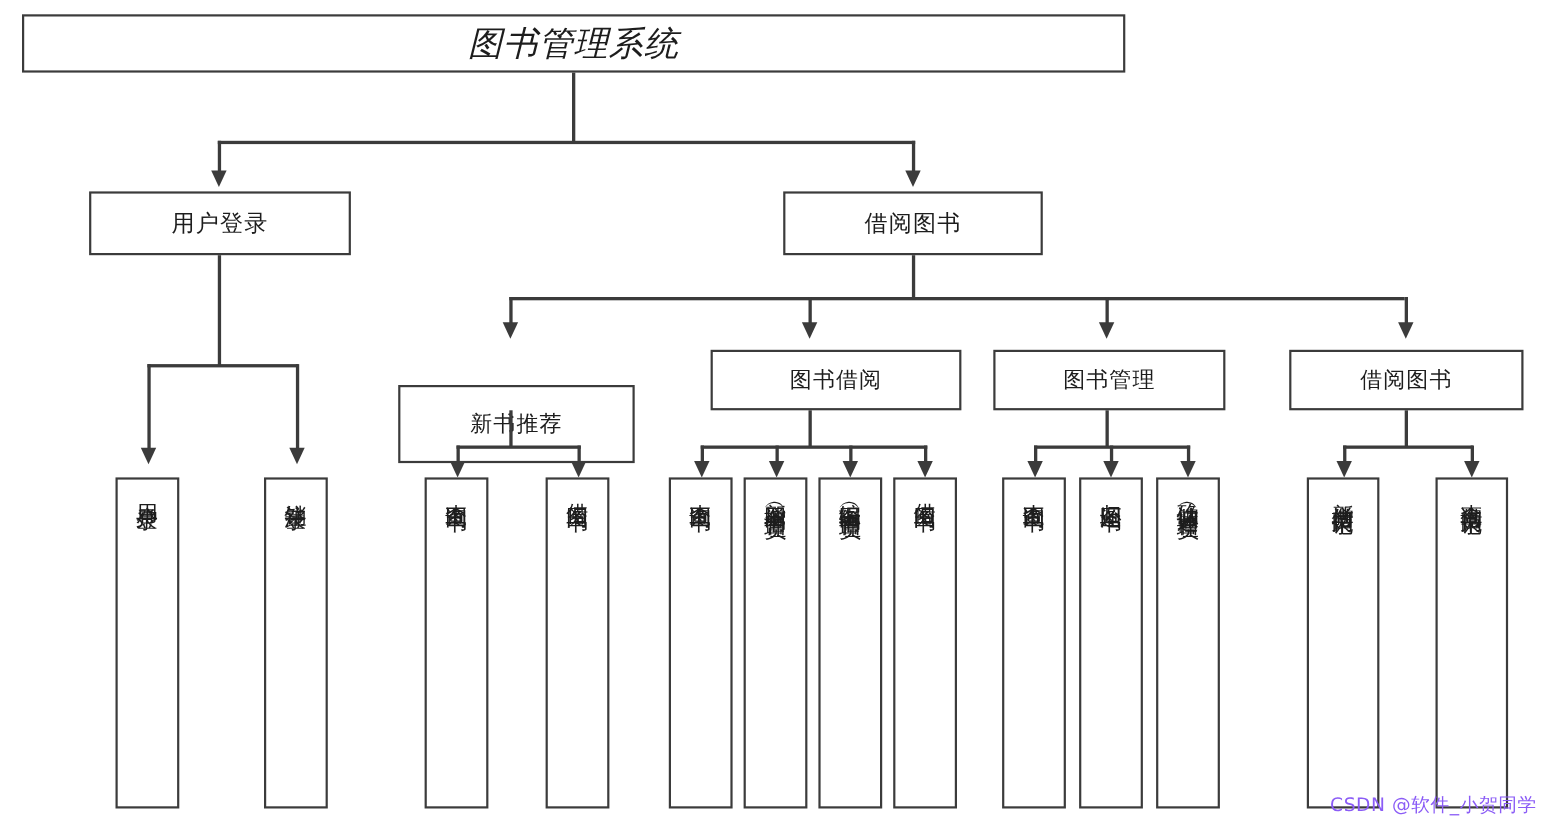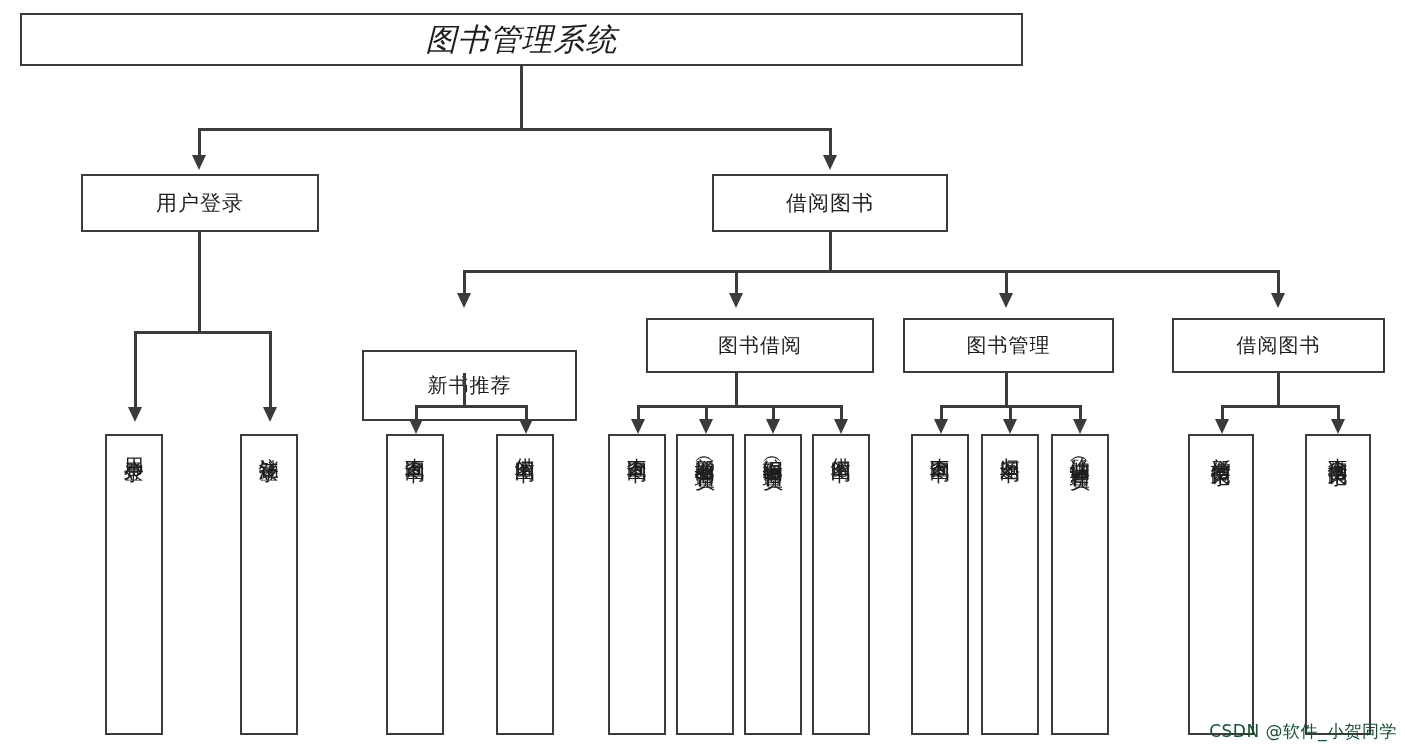--- a/index.html
+++ b/index.html
@@ -66,21 +66,21 @@
     border-left:7px solid transparent;
     border-right:7px solid transparent;
     border-top:15px solid #3b3b3b;
   }
   
   #watermark{
     position:absolute;
     right:8px;
     bottom:4px;
     font-size:17px;
-    color:#14532d;
+    color:#8b5cf6;
     letter-spacing:.5px;
     white-space:nowrap;
     pointer-events:none;
   }
 </style>
 </head>
 <body>
 
 <div id="canvas">
 

